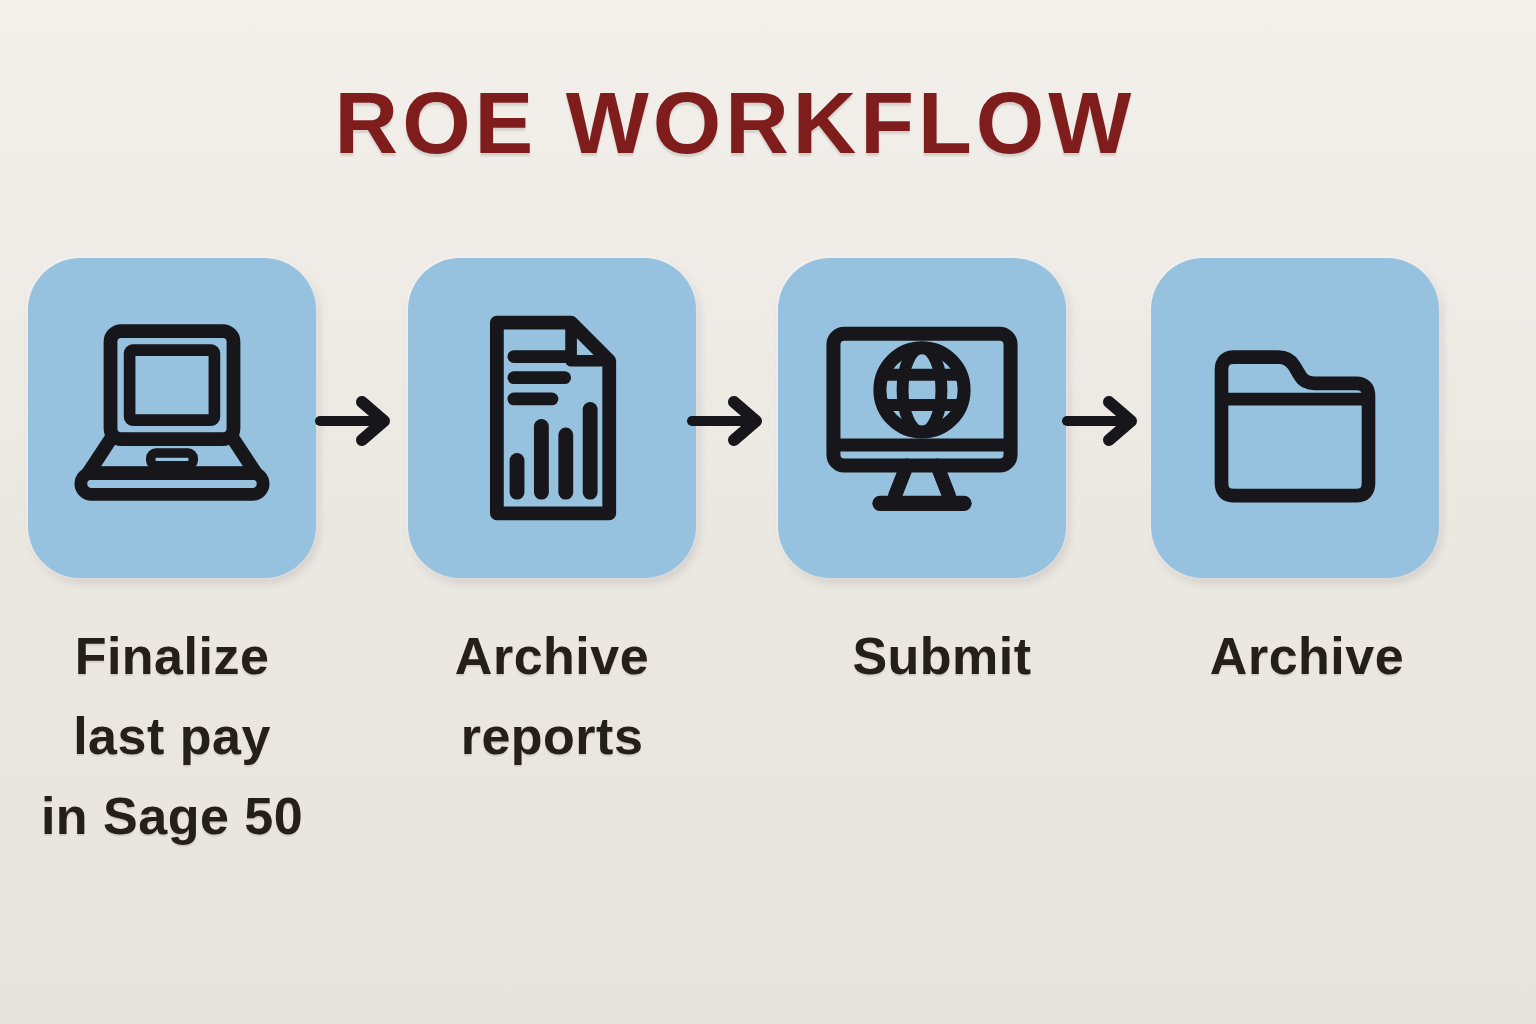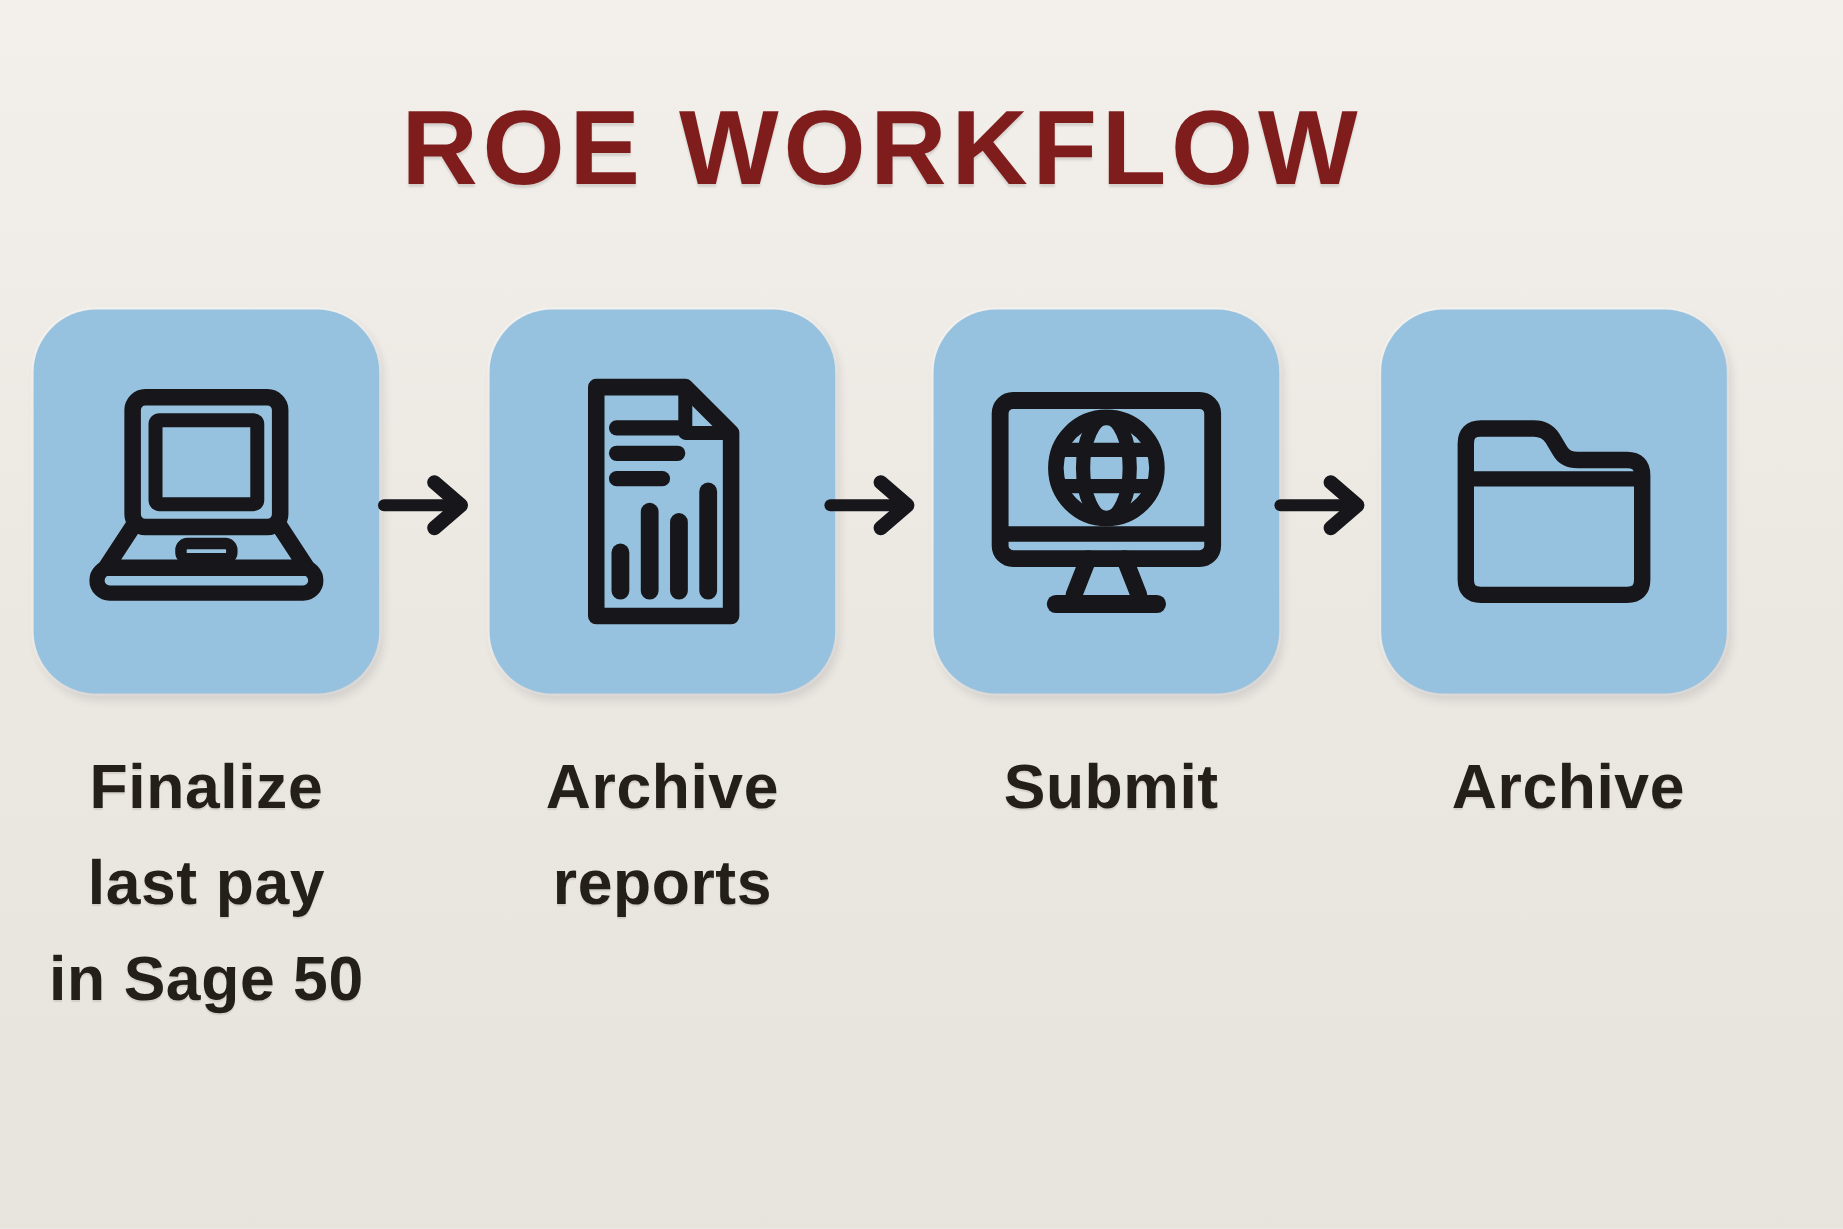--- a/index.html
+++ b/index.html
@@ -64,21 +64,21 @@
     letter-spacing: 0.5px;
     text-shadow: 0 2px 1px rgba(0,0,0,0.10);
   }
   
   .tile.s0 { left: 28px; }
   .tile.s1 { left: 408px; }
   .tile.s2 { left: 778px; }
   .tile.s3 { left: 1151px; }
   .caption.c0 { left: -38px; }
   .caption.c1 { left: 342px; }
-  .caption.c2 { left: 716px; }
+  .caption.c2 { left: 732px; }
   .caption.c3 { left: 1097px; }
   .arrow.a0 { left: 314px; }
   .arrow.a1 { left: 686px; }
   .arrow.a2 { left: 1061px; }
   .ink { stroke: var(--ink, #17161a); fill: none; stroke-linecap: round; stroke-linejoin: round; }
 </style>
 </head>
 <body>
 
 <div class="canvas">

